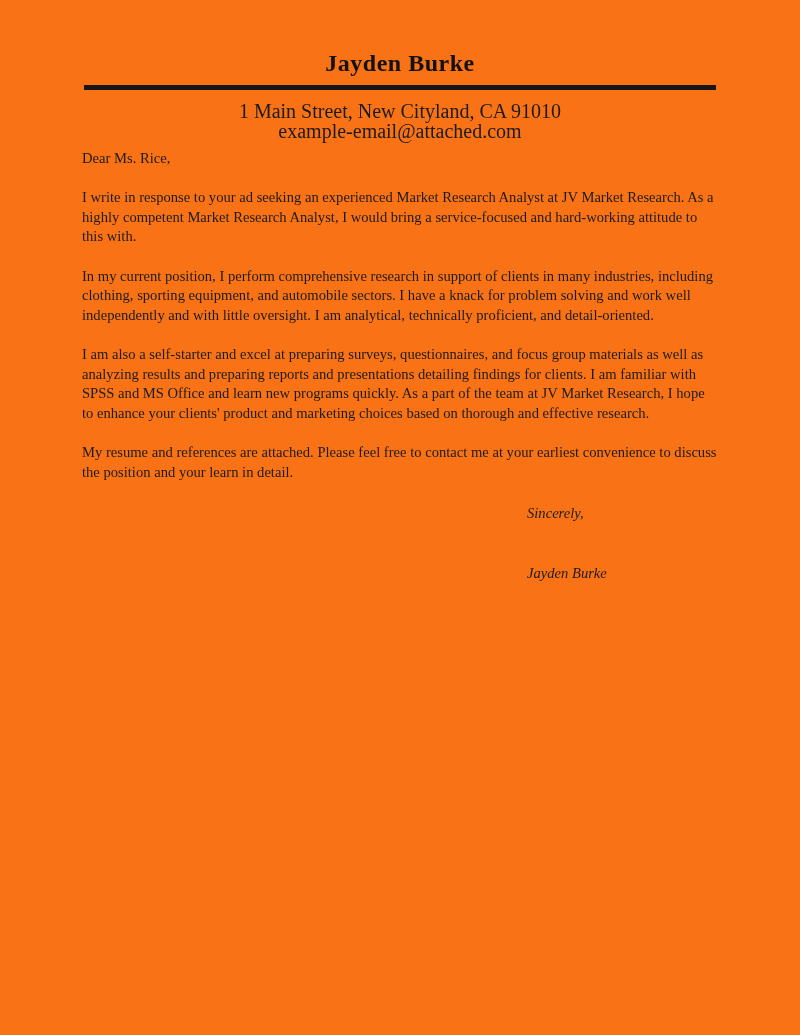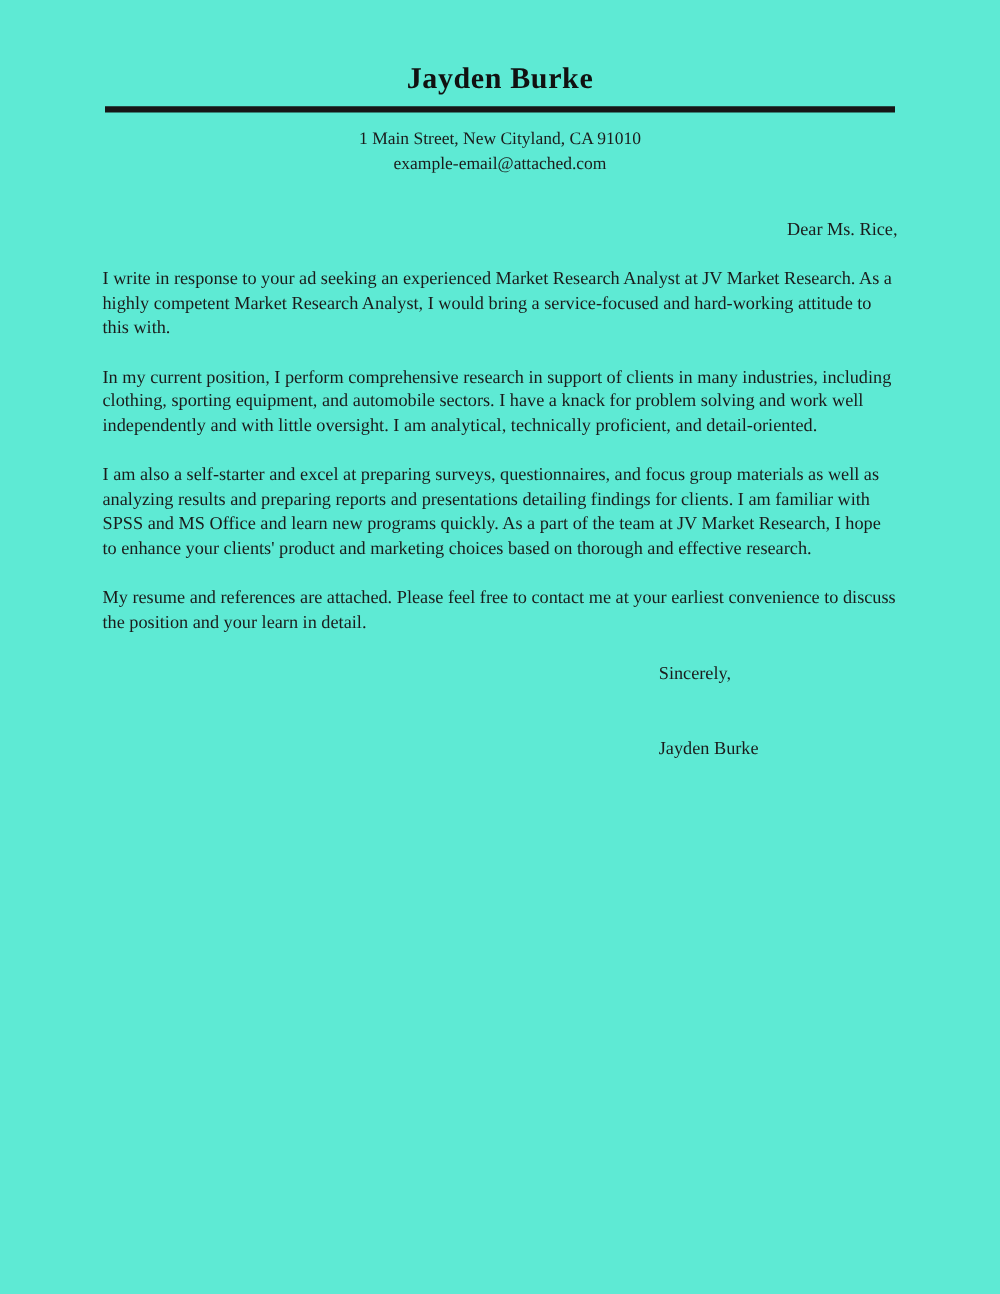--- a/index.html
+++ b/index.html
@@ -4,21 +4,21 @@
 <style>
   * { margin: 0; padding: 0; box-sizing: border-box; }
   html, body {
     background: #ffffff;
   }
   .page {
     position: relative;
     width: 800px;
     height: 1035px;
     margin: 0 auto;
-    background: #5eead4;
+    background: #f97316;
     font-family: "Liberation Serif", "DejaVu Serif", serif;
     color: #1b1b1b;
     overflow: hidden;
   }
   .header {
     padding-top: 50px;
     text-align: center;
   }
   .author-name {
     font-size: 24px;
@@ -29,45 +29,45 @@
   .double-rule {
     width: 632px;
     margin: 8px auto 0 auto;
     height: 2px;
     border-top: 3px solid #161616;
     border-bottom: 2px solid #161616;
   }
   .contact-block {
     margin-top: 12px;
     text-align: center;
-    font-size: 14px;
+    font-size: 20px;
     line-height: 19.5px;
     color: #1b1b1b;
   }
   .contact-block div {
     margin-bottom: 0;
   }
   .letter-body {
     width: 636px;
     margin: 0 auto;
     padding-left: 0;
     font-size: 14.6px;
     line-height: 19.6px;
     text-align: left;
   }
   .salutation {
-    margin-top: 34px;
-    text-align: right;
+    margin-top: 8px;
   }
   .letter-body p.para {
     margin-top: 19.6px;
   }
   .closing-block {
     margin-top: 22px;
     margin-left: 445px;
+    font-style: italic;
   }
   .signature {
     margin-top: 40px;
   }
 </style>
 </head>
 <body>
 
 <div class="page">
 

